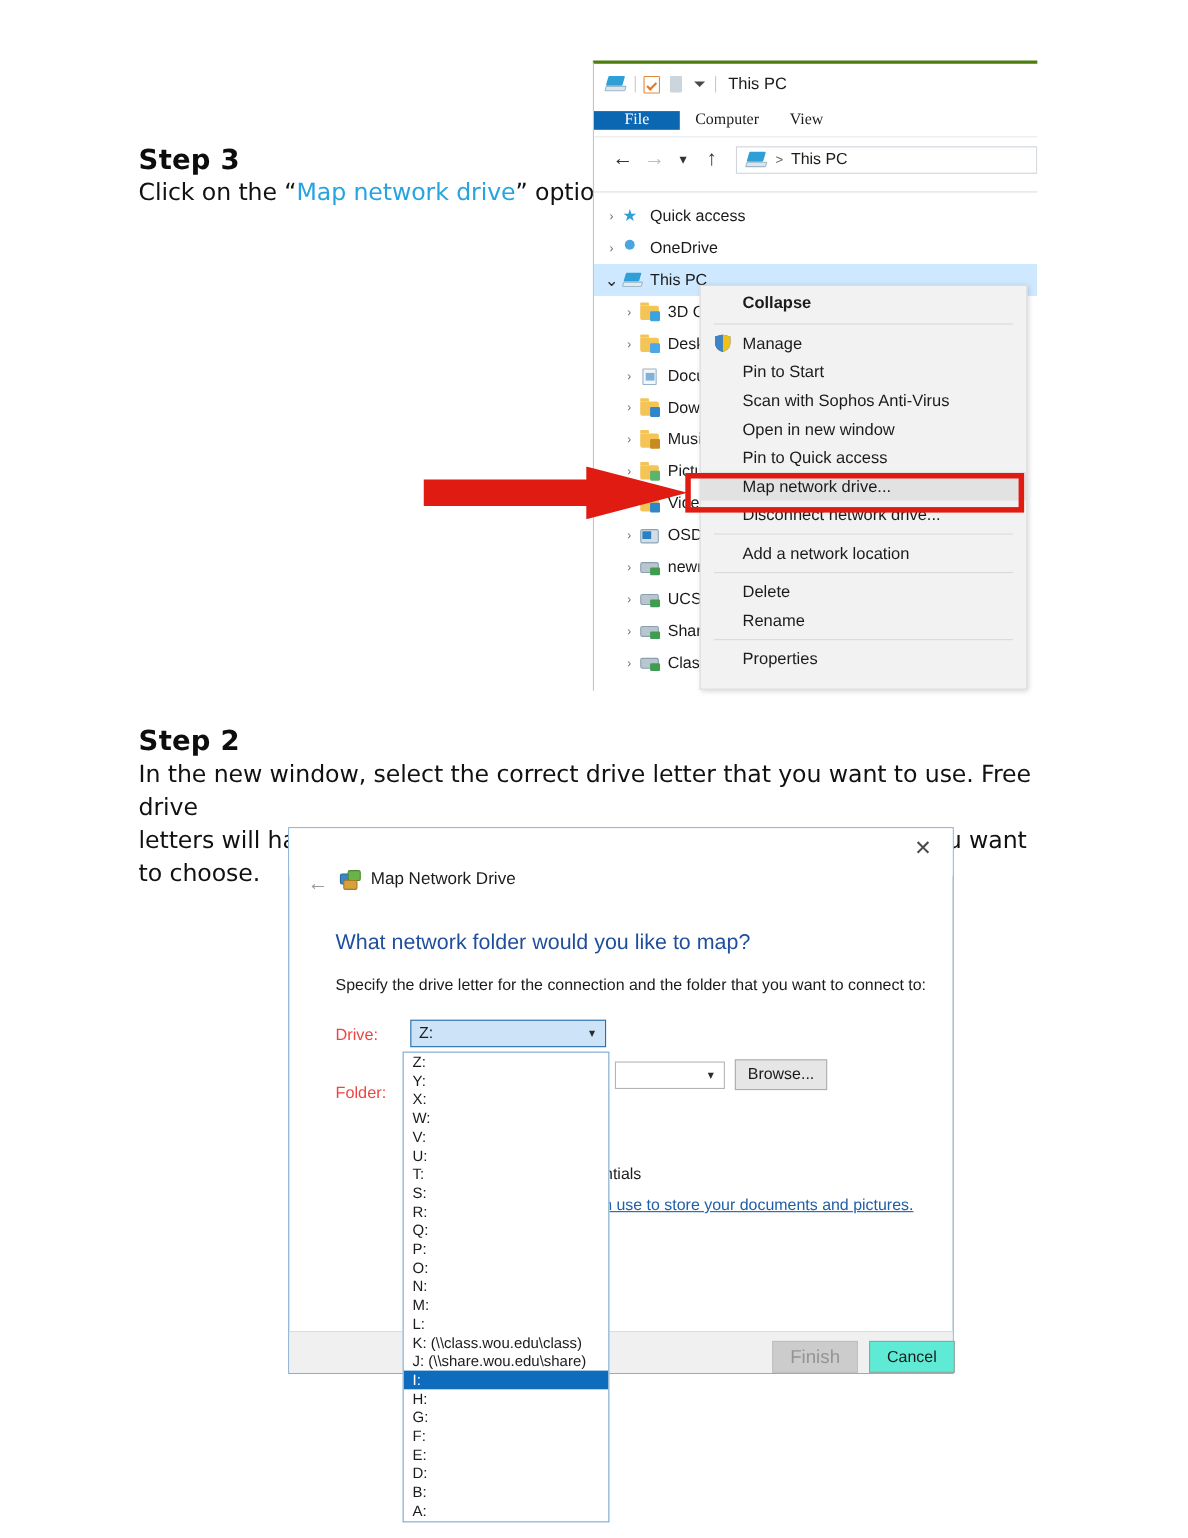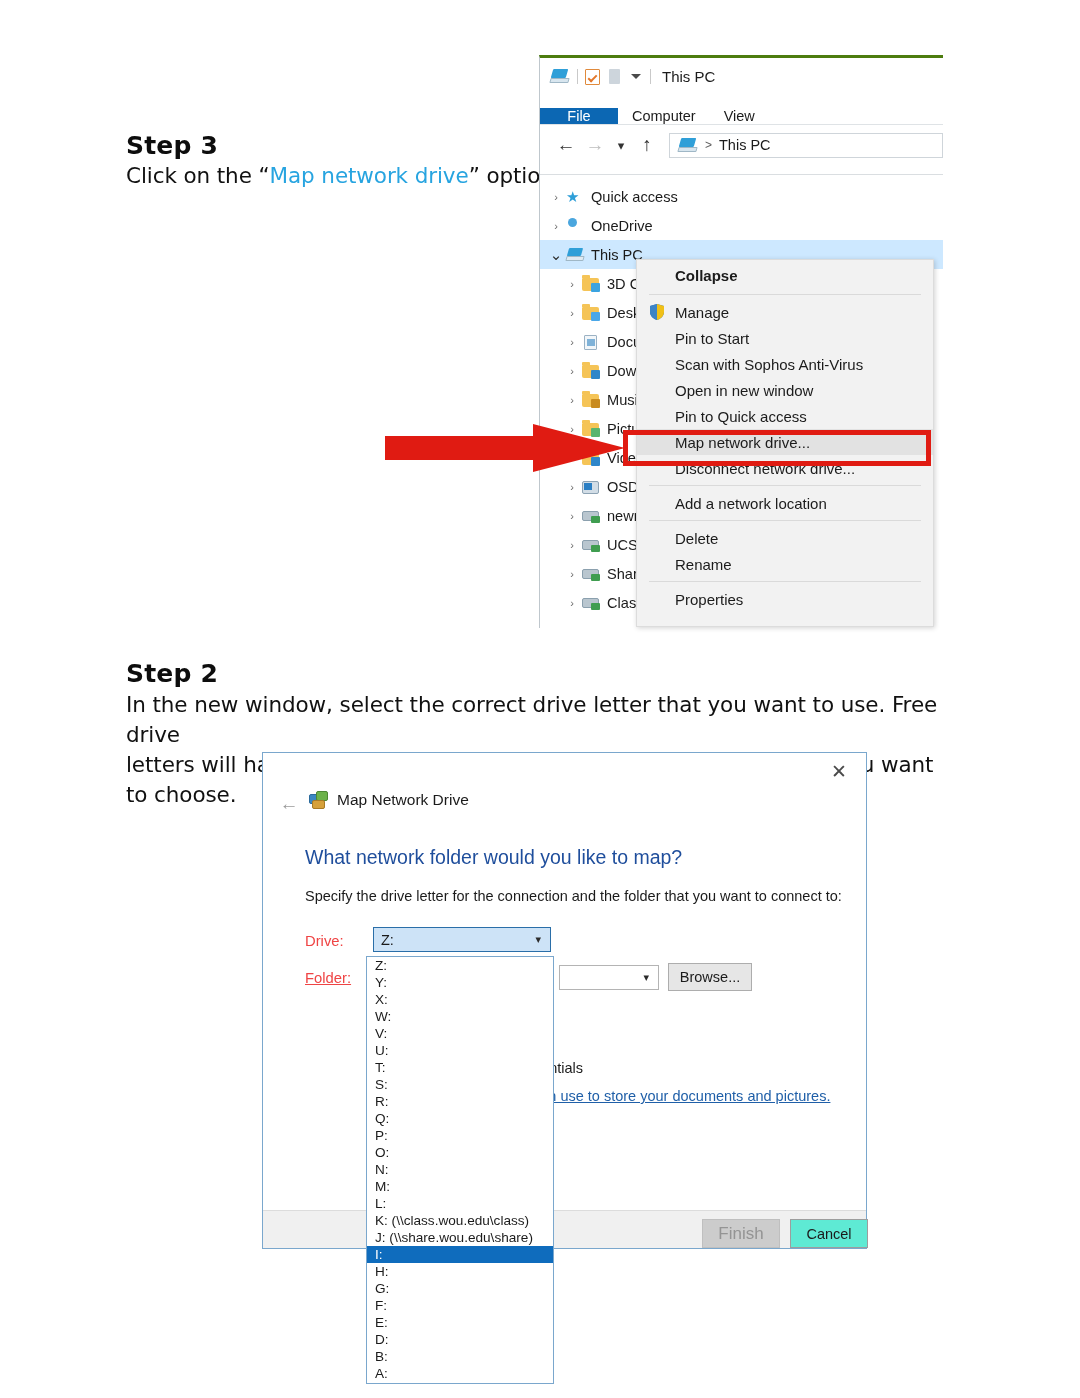--- a/index.html
+++ b/index.html
@@ -42,21 +42,21 @@
     position:relative;background:#fff;border-radius:1px;}
   .chk-icon:after{content:"";position:absolute;left:2px;top:5px;width:7px;height:3px;
     border-left:2px solid #e3772a;border-bottom:2px solid #e3772a;transform:rotate(-45deg);}
   .fold-icon{width:11px;height:15px;background:#cdd5dc;border-radius:1px;}
   .dd-caret{width:0;height:0;border-left:5px solid transparent;border-right:5px solid transparent;
     border-top:5px solid #4a4a4a;margin:0 2px;}
   .title-txt{font-size:15px;color:#1b1b1b;margin-left:4px;}
 
   #exp-ribbon{
     position:absolute;left:0;top:37px;width:403px;height:29px;background:#fff;
-    display:flex;align-items:flex-end;
+    display:flex;align-items:center;font-family:Liberation Serif, serif;
   }
   #exp-ribbon .rb{display:flex;align-items:center;justify-content:center;
     font-size:14.5px;color:#1b1b1b;padding:0 14px;}
   #exp-ribbon .rb.file{background:#0c67b3;color:#fff;min-width:50px;}
   #ribbon-underline{position:absolute;left:0;top:66px;width:403px;height:1px;background:#dfe3e6;}
 
   #exp-addr{
     position:absolute;left:0;top:67px;width:403px;height:40px;background:#fff;
     display:flex;align-items:center;padding-left:13px;box-sizing:border-box;gap:3px;
   }
@@ -138,21 +138,21 @@
   .mnd-appicon .m2{position:absolute;left:7px;top:0;width:12px;height:10px;background:#6cb24a;
     border:1px solid #4d8734;box-sizing:border-box;border-radius:2px;}
   .mnd-appicon .m3{position:absolute;left:3px;top:9px;width:13px;height:9px;background:#d6a03a;
     border:1px solid #a87a24;box-sizing:border-box;border-radius:2px;}
   #mnd-apptitle{font-size:15.5px;color:#1b1b1b;}
   #mnd-h1{position:absolute;left:42px;top:93px;font-size:19.5px;color:#1f4e9c;}
   #mnd-sub{position:absolute;left:42px;top:135px;font-size:14.5px;color:#1b1b1b;}
 
   .f-label{position:absolute;font-size:14.8px;color:#ef4444;}
   #lbl-drive{left:42px;top:180px;}
-  #lbl-folder{left:42px;top:217px;text-decoration:underline;}
+  #lbl-folder{left:42px;top:233px;}
 
   #drive-combo{position:absolute;left:110px;top:174px;width:178px;height:25px;
     background:#cde3f7;border:1px solid #2a6ea8;box-sizing:border-box;display:flex;align-items:center;}
   #drive-combo .val{font-size:14.5px;color:#1b1b1b;padding-left:7px;flex:1;}
   #drive-combo .car{font-size:11px;color:#2b2b2b;padding-right:9px;}
 
   #folder-combo{position:absolute;left:296px;top:212px;width:100px;height:25px;border:1px solid #b4b4b4;
     box-sizing:border-box;background:#fff;display:flex;align-items:center;justify-content:flex-end;}
   #folder-combo .car{font-size:11px;color:#2b2b2b;padding-right:9px;}
   #browse-btn{position:absolute;left:405px;top:210px;width:84px;height:28px;background:#e6e6e6;

